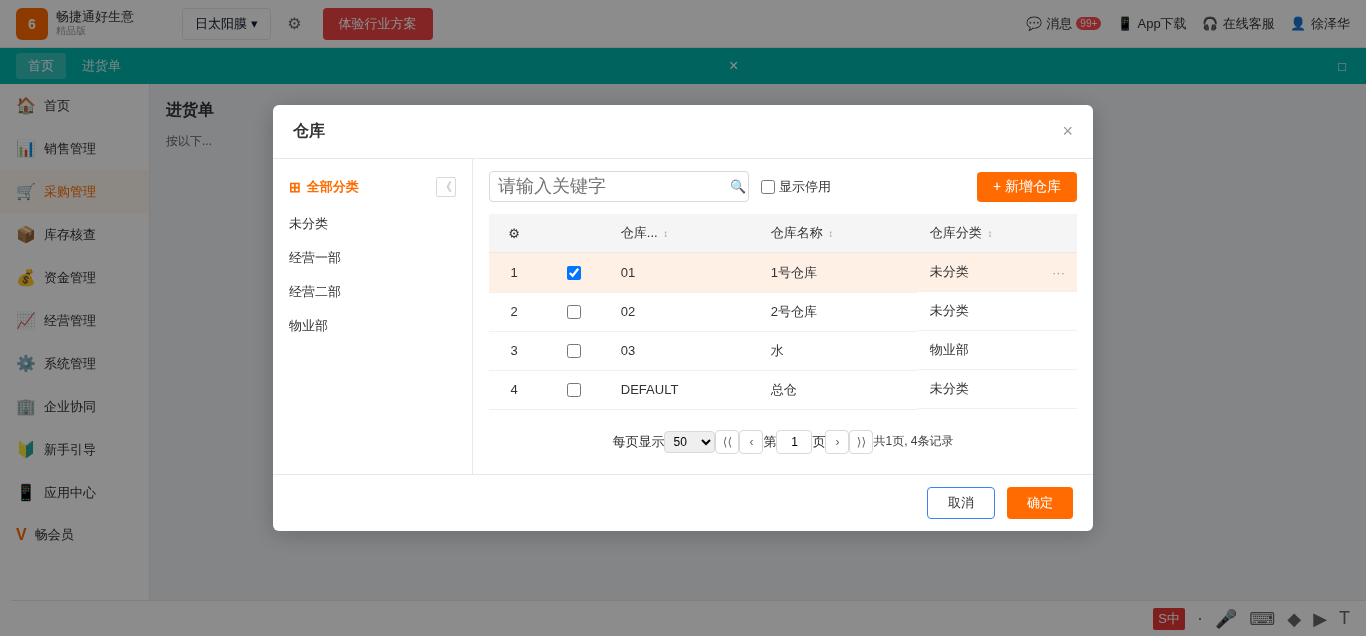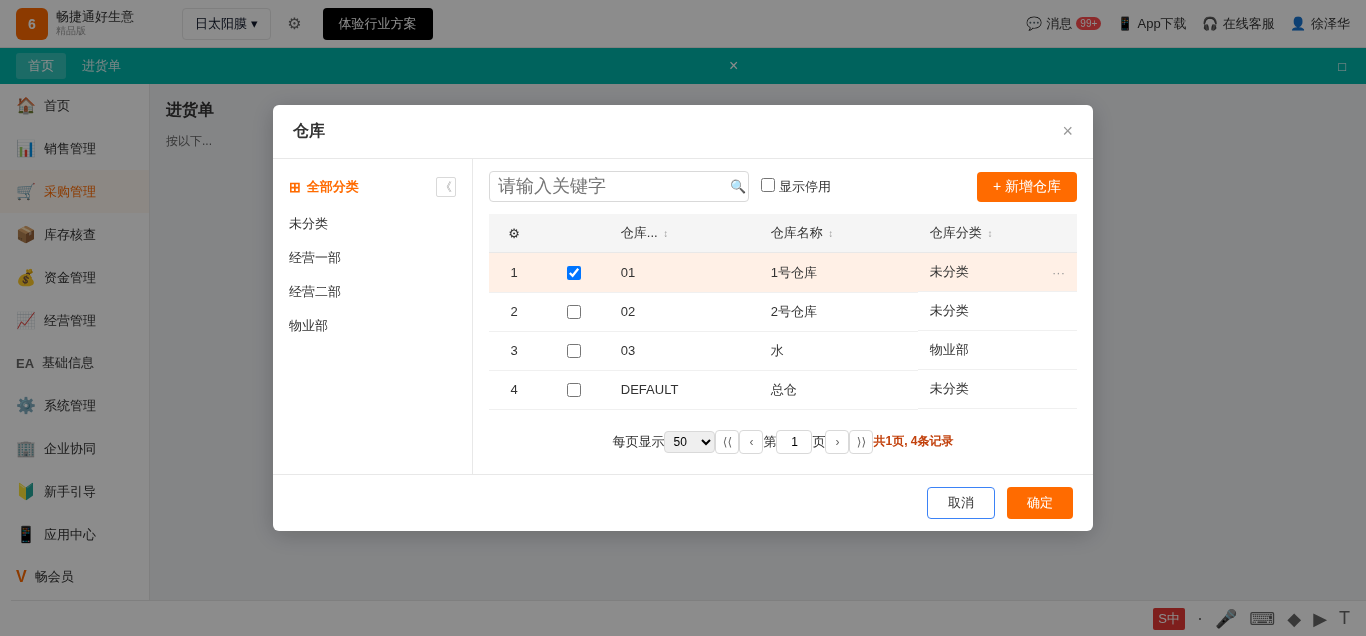--- a/index.html
+++ b/index.html
@@ -34,21 +34,21 @@
     .store-selector {
       display: flex; align-items: center; gap: 4px;
       padding: 6px 12px;
       border: 1px solid #e8e8e8;
       border-radius: 4px;
       cursor: pointer;
       color: #0f172a;
       margin-left: 16px;
     }
     .trial-btn {
-      background: #000000;
+      background: #ef4444;
       color: white;
       border: none;
       padding: 7px 16px;
       border-radius: 4px;
       cursor: pointer;
       font-size: 13px;
       margin-left: 12px;
     }
     .gear-btn {
       width: 32px; height: 32px;
@@ -207,21 +207,21 @@
       border-radius: 4px;
       padding: 4px 8px;
       flex: 1;
       max-width: 260px;
     }
     .search-input {
       border: none; outline: none; font-size: 18px; flex: 1; background: transparent;
     }
     .search-icon { color: #999; cursor: pointer; }
     .show-disabled {
-      display: flex; gap: 4px;
+      display: flex; align-items: center; gap: 4px;
       color: #333; font-size: 13px;
     }
     .add-btn {
       margin-left: auto;
       background: #ff6b00;
       color: white;
       border: none;
       padding: 6px 16px;
       border-radius: 4px;
       cursor: pointer;
@@ -287,21 +287,21 @@
       cursor: pointer; color: #666; font-size: 12px;
       background: white;
     }
     .page-input {
       width: 36px; height: 24px;
       border: 1px solid #d9d9d9;
       border-radius: 4px;
       text-align: center;
       font-size: 12px;
     }
-    .page-info { color: #c2410c; font-size: 12px; font-weight: bold; }
+    .page-info { color: #404040; font-size: 12px; }
 
     
     .modal-footer {
       padding: 12px 20px;
       border-top: 1px solid #e8e8e8;
       display: flex;
       justify-content: flex-end;
       gap: 12px;
     }
     .cancel-btn {
@@ -416,24 +416,20 @@
       <span class="icon">📦</span>
       <span>库存核查</span>
     </div>
     <div class="sidebar-item">
       <span class="icon">💰</span>
       <span>资金管理</span>
     </div>
     <div class="sidebar-item">
       <span class="icon">📈</span>
       <span>经营管理</span>
-    </div>
-    <div class="sidebar-item">
-      <span class="icon" style="font-size:13px;font-weight:bold;color:#666;">EA</span>
-      <span>基础信息</span>
     </div>
     <div class="sidebar-item">
       <span class="icon">⚙️</span>
       <span>系统管理</span>
     </div>
     <div class="sidebar-item">
       <span class="icon">🏢</span>
       <span>企业协同</span>
     </div>
     <div class="sidebar-item">

